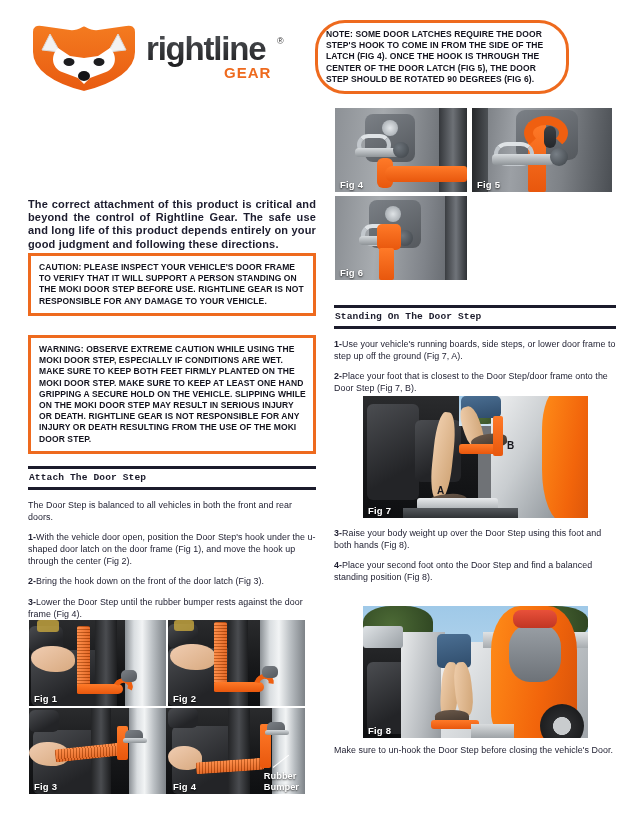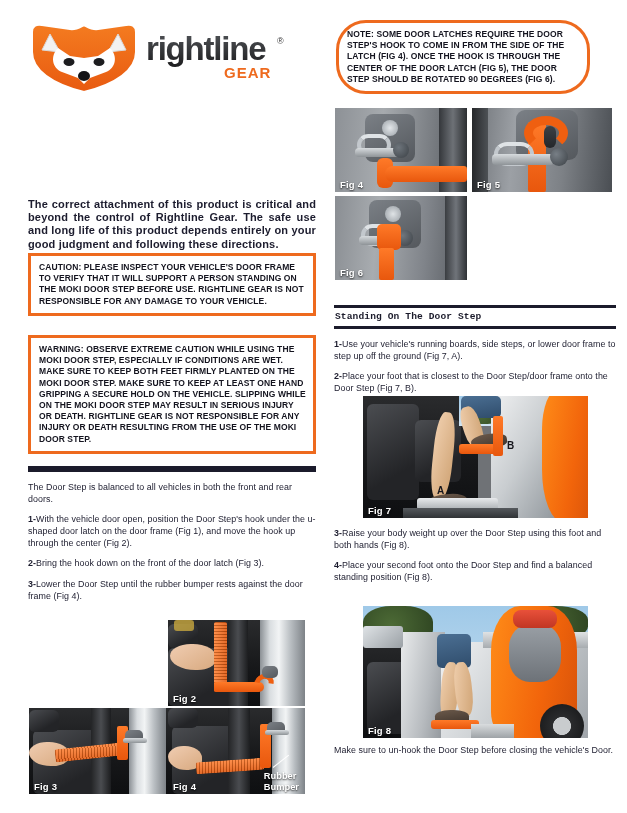--- a/index.html
+++ b/index.html
@@ -29,21 +29,21 @@
     border: 3px solid #ee6a1e;
     background: #ffffff;
     padding: 6px 7px 6px 8px;
   }
   .alert p {
     font-size: 8.5px; line-height: 11.2px; font-weight: bold;
     color: #14141f; letter-spacing: .1px;
   }
   #caution-box { position: absolute; left: 28px; top: 253px; width: 288px; }
   #warning-box { position: absolute; left: 28px; top: 335px; width: 288px; }
-  #note-box    { position: absolute; left: 336px; top: 20px; width: 254px; border-radius: 30px; }
+  #note-box    { position: absolute; left: 315px; top: 20px; width: 254px; border-radius: 30px; }
 
   
   .section-head { margin-bottom: 9px; font-family: Liberation Mono, monospace; }
   .rule-top    { height: 3px; background: #1b1b2b; }
   .rule-bottom { height: 3px; background: #1b1b2b; }
   .section-head h2 {
     font-size: 9.6px; font-weight: bold; color: #1b1b2b;
     padding: 3px 0 4px 1px; letter-spacing: .1px;
   }
 
@@ -167,20 +167,21 @@
     <p>WARNING: OBSERVE EXTREME CAUTION WHILE USING THE MOKI DOOR STEP, ESPECIALLY IF CONDITIONS ARE WET. MAKE SURE TO KEEP BOTH FEET FIRMLY PLANTED ON THE MOKI DOOR STEP. MAKE SURE TO KEEP AT LEAST ONE HAND GRIPPING A SECURE HOLD ON THE VEHICLE. SLIPPING WHILE ON THE MOKI DOOR STEP MAY RESULT IN SERIOUS INJURY OR DEATH. RIGHTLINE GEAR IS NOT RESPONSIBLE FOR ANY INJURY OR DEATH RESULTING FROM THE USE OF THE MOKI DOOR STEP.</p>
   </div>
 
   <div class="alert" id="note-box">
     <p>NOTE: SOME DOOR LATCHES REQUIRE THE DOOR STEP'S HOOK TO COME IN FROM THE SIDE OF THE LATCH (FIG 4). ONCE THE HOOK IS THROUGH THE CENTER OF THE DOOR LATCH (FIG 5), THE DOOR STEP SHOULD BE ROTATED 90 DEGREES (FIG 6).</p>
   </div>
 
   <div id="attach-section">
     <div class="section-head">
       <div class="rule-top"></div>
+      <h2>Attach The Door Step</h2>
       <div class="rule-bottom"></div>
     </div>
     <p class="body-p">The Door Step is balanced to all vehicles in both the front and rear doors.</p>
     <p class="body-p">
       <b>1-</b><span>With the vehicle door open, position the Door Step's hook under the u-shaped door latch on the door frame (Fig 1), and move the hook up through the center (Fig 2).</span>
     </p>
     <p class="body-p">
       <b>2-</b><span>Bring the hook down on the front of the door latch (Fig 3).</span>
     </p>
     <p class="body-p">
@@ -208,20 +209,36 @@
     </p>
     <p class="body-p">
       <b>4-</b><span>Place your second foot onto the Door Step and find a balanced standing position (Fig 8).</span>
     </p>
   </div>
 
   <div id="closing-note">
     <p class="body-p">Make sure to un-hook the Door Step before closing the vehicle's Door.</p>
   </div>
 
+  <div class="photo" style="left:29px; top:620px; width:137px; height:86px;">
+    <div class="scene">
+      <div class="car-interior"></div>
+      <div class="seat" style="left:2px; top:30px; width:70px; height:56px;"></div>
+      <div class="seat" style="left:0px; top:6px; width:34px; height:26px;"></div>
+      <div class="doorpost" style="left:66px; width:22px; background:linear-gradient(90deg,#232426,#4a4c50,#1c1d1f);"></div>
+      <div class="doorframe" style="left:96px; width:41px;"></div>
+      <div class="hand" style="left:2px; top:26px; width:44px; height:26px;"></div>
+      <div class="step-bar ridged" style="left:48px; top:6px; width:13px; height:62px;"></div>
+      <div class="step-bar" style="left:48px; top:64px; width:46px; height:10px; border-radius:3px 8px 8px 3px;"></div>
+      <div class="hook" style="left:84px; top:58px; width:20px; height:18px; transform:rotate(-20deg);"></div>
+      <div class="latch-plate" style="left:92px; top:50px; width:16px; height:12px;"></div>
+      <div style="position:absolute; left:8px; top:0; width:22px; height:12px; background:#c8a83e; opacity:.8; border-radius:3px;"></div>
+    </div>
+    <span class="fig-label">Fig 1</span>
+  </div>
 
   <div class="photo" style="left:168px; top:620px; width:137px; height:86px;">
     <div class="scene">
       <div class="car-interior"></div>
       <div class="seat" style="left:0px; top:28px; width:66px; height:58px;"></div>
       <div class="seat" style="left:0px; top:4px; width:30px; height:24px;"></div>
       <div class="doorpost" style="left:60px; width:20px; background:linear-gradient(90deg,#232426,#4a4c50,#1c1d1f);"></div>
       <div class="doorframe" style="left:92px; width:45px;"></div>
       <div class="hand" style="left:2px; top:24px; width:46px; height:26px;"></div>
       <div class="step-bar ridged" style="left:46px; top:2px; width:13px; height:64px;"></div>

